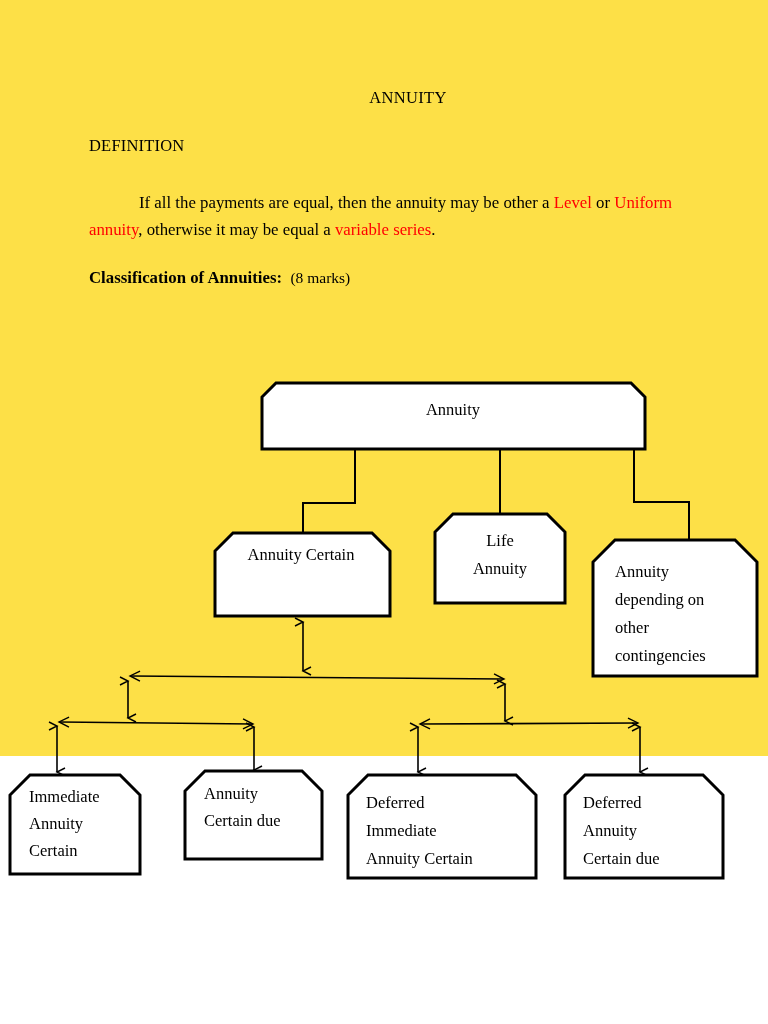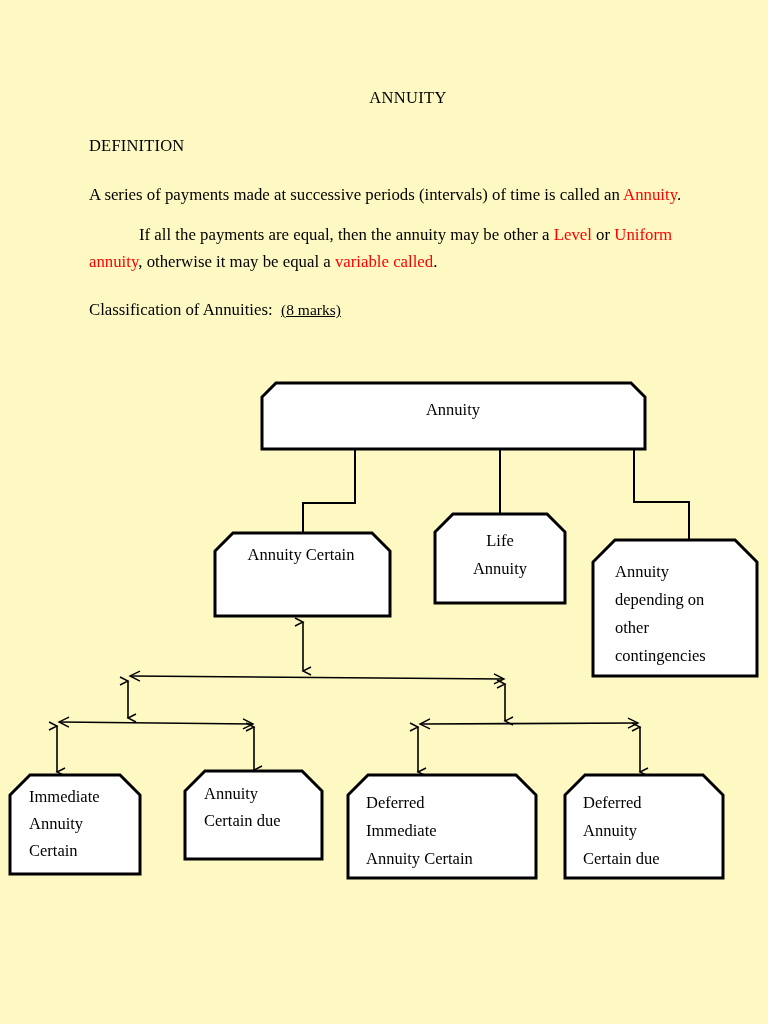--- a/index.html
+++ b/index.html
@@ -13,22 +13,22 @@
     height: 1024px;
     position: relative;
     font-family: "Liberation Serif", "DejaVu Serif", serif;
     color: #000000;
     overflow: hidden;
   }
 
   .page {
     position: relative;
     width: 768px;
-    height: 1024px;
-    background: #fef9c3;
+    height: 756px;
+    background: #fde047;
   }
 
   
   .text-block {
     position: absolute;
     left: 89px;
     top: 88px;
     width: 600px;
   }
 
@@ -36,21 +36,21 @@
     text-align: center;
     font-size: 16.5px;
     letter-spacing: 0.3px;
     margin: 0 0 28px 0;
     padding-left: 38px;
     font-weight: normal;
   }
 
   .section-head {
     font-size: 16.5px;
-    margin: 0 0 25px 0;
+    margin: 0 0 33px 0;
     letter-spacing: 0.2px;
   }
 
   .para {
     font-size: 16.8px;
     line-height: 27px;
     margin: 0 0 13px 0;
   }
 
   .para.indented {
@@ -59,26 +59,25 @@
 
   .red {
     color: #ff0000;
   }
 
   .classification {
     font-size: 16.8px;
     margin: 25px 0 0 0;
   }
   .classification .bold {
-    font-weight: normal;
+    font-weight: bold;
   }
   .classification .marks {
     font-weight: normal;
     font-size: 15.5px;
-    text-decoration: underline;
   }
 
   
   .diagram-wrap {
     position: absolute;
     left: 0;
     top: 0;
     width: 768px;
     height: 1024px;
     pointer-events: none;
@@ -113,23 +112,22 @@
 <body>
 
 <div class="page">
 
   <div class="text-block">
 
     <div class="doc-title">ANNUITY</div>
 
     <div class="section-head">DEFINITION</div>
 
-    <p class="para"><span>A series of payments made at successive periods (intervals) of time is called an </span><span class="red">Annuity</span><span>.</span></p>
-
-    <p class="para indented"><span>If all the payments are equal, then the annuity may be other a </span><span class="red">Level</span><span> or </span><span class="red">Uniform annuity</span><span>, otherwise it may be equal a </span><span class="red">variable called</span><span>.</span></p>
+
+    <p class="para indented"><span>If all the payments are equal, then the annuity may be other a </span><span class="red">Level</span><span> or </span><span class="red">Uniform annuity</span><span>, otherwise it may be equal a </span><span class="red">variable series</span><span>.</span></p>
 
     <p class="classification"><span class="bold">Classification of Annuities:</span><span>&nbsp; </span><span class="marks">(8 marks)</span></p>
 
   </div>
 
   <div class="diagram-wrap">
     <svg width="768" height="1024" viewBox="0 0 768 1024" xmlns="http://www.w3.org/2000/svg">
       <defs>
         <marker id="arrowDown" markerWidth="12" markerHeight="12" refX="5" refY="9" orient="auto" markerUnits="userSpaceOnUse">
           <path d="M1,1 L5,9 L9,1" fill="none" stroke="#000" stroke-width="1.4"></path>

